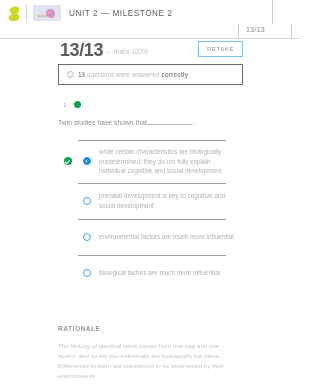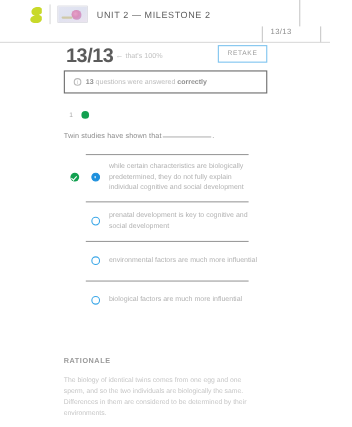--- a/index.html
+++ b/index.html
@@ -7,21 +7,21 @@
     width: 300px; height: 388px;
     background: #ffffff;
     font-family: "Liberation Sans", sans-serif;
     overflow: hidden;
   }
   .page { position: relative; width: 300px; height: 388px; background: #fff; }
 
   
   .topbar {
     position: absolute; top: 0; left: 0; width: 300px; height: 26px;
-    display: flex; align-items: center; padding-left: 19px;
+    display: flex; align-items: center;
   }
   .logo-wrap {
     width: 26px; height: 26px; display: flex;
     align-items: center; justify-content: center; flex: 0 0 auto;
   }
   .logo-leaf { width: 11px; height: 15px; position: relative; }
   .logo-leaf svg { display: block; }
   .logo-sep {
     width: 1px; height: 18px; background: #d9d9d9; flex: 0 0 auto;
   }

